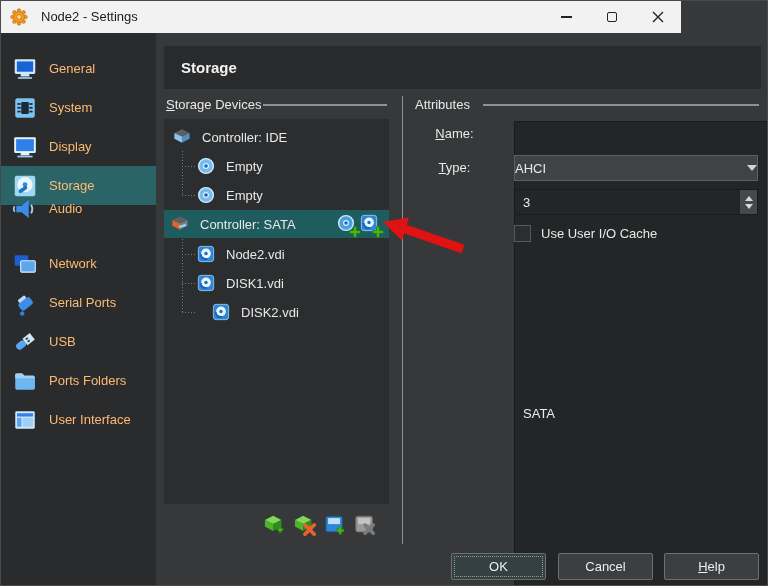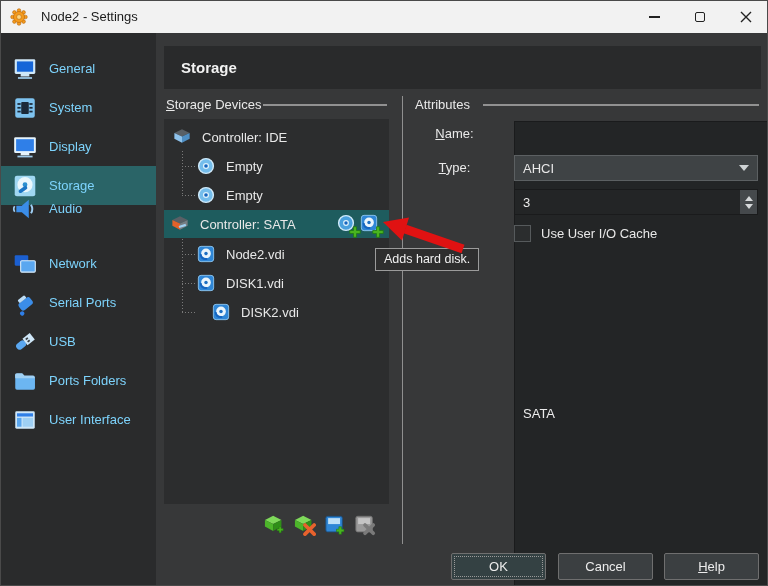--- a/index.html
+++ b/index.html
@@ -2,33 +2,33 @@
 <html><head>
 <meta charset="utf-8">
 <style>
   * { margin:0; padding:0; box-sizing:border-box; }
   html,body { width:768px; height:586px; }
   body { font-family:"Liberation Sans","DejaVu Sans",sans-serif; font-size:13px; color:#e8e8e8; }
   #window { position:relative; width:768px; height:586px; background:#373839; overflow:hidden; border:1px solid #4a4a4a; }
   .abs { position:absolute; }
 
   
-  #titlebar { left:0; top:0; width:768px; height:32px; background:#f2f2f2; display:flex; align-items:center; }
+  #titlebar { left:0; top:0; width:680px; height:32px; background:#f2f2f2; display:flex; align-items:center; }
   #title-text { color:#1b1b1b; font-size:13px; margin-left:8px; }
   #win-controls { position:absolute; right:0; top:0; height:32px; display:flex; }
   .win-btn { width:46px; height:32px; display:flex; align-items:center; justify-content:center; cursor:default; }
   .glyph-min { width:11px; height:1.5px; background:#222; }
   .glyph-max { width:10px; height:10px; border:1.4px solid #222; border-radius:2px; }
 
   
   #sidebar { left:0; top:32px; width:155px; height:554px; background:#2a2b2c; }
   .side-item { position:absolute; left:0; width:155px; height:39px; display:flex; align-items:center; cursor:default; }
   .side-item.selected { background:#2a6467; }
   .side-icon { width:26px; height:26px; margin-left:11px; flex:0 0 26px; }
-  .side-label { margin-left:11px; color:#7dd3fc; }
+  .side-label { margin-left:11px; color:#fdba74; }
 
   
   #header-band { left:163px; top:45px; width:597px; height:43px; background:#292a2b; display:flex; align-items:center; }
   #page-title { font-weight:bold; font-size:15px; margin-left:17px; color:#f2f2f2; }
 
   .group-label { font-size:13px; color:#e9e9e9; display:inline-block; }
   .mnemonic::first-letter { text-decoration:underline; }
   .group-line { background:#919191; height:2px; }
   #v-separator { left:401px; top:95px; width:1px; height:448px; background:#8f8f8f; }
 
@@ -45,21 +45,21 @@
 
   
   .tb-icon { position:absolute; top:513px; width:22px; height:22px; cursor:pointer; }
   .tb-icon.disabled { cursor:default; }
 
   
   .form-label { position:absolute; left:402px; width:103px; text-align:center; line-height:26px; color:#e9e9e9; }
   .field { position:absolute; left:513px; width:244px; height:26px; }
   .text-input { width:100%; height:100%; background:#232526; border:1px solid #1a1b1c; color:#ececec;
                 font-family:inherit; font-size:13px; padding:0 8px; outline:none; }
-  #type-dropdown { background:#3f4345; border:1px solid #5c6062; display:flex; align-items:center; padding:0 8px; cursor:default; }
+  #type-dropdown { background:#3f4345; border:1px solid #5c6062; display:flex; align-items:center; padding:0 0; cursor:default; }
   #type-dropdown .dd-value { flex:1; }
   .chev-down { width:0; height:0; border-left:5px solid transparent; border-right:5px solid transparent; border-top:6px solid #cfd3d5; }
   #port-field { background:#232526; border:1px solid #1a1b1c; display:flex; align-items:center; }
   #port-value { flex:1; background:transparent; border:none; color:#ececec; font-family:inherit; font-size:13px; padding:0 8px; outline:none; }
   #spin { width:17px; height:24px; background:#45494c; display:flex; flex-direction:column; align-items:center; justify-content:center; gap:3px; cursor:pointer; }
   .tri-up { width:0; height:0; border-left:4px solid transparent; border-right:4px solid transparent; border-bottom:5px solid #d6d9db; }
   .tri-dn { width:0; height:0; border-left:4px solid transparent; border-right:4px solid transparent; border-top:5px solid #d6d9db; }
   #checkbox { left:513px; top:224px; width:17px; height:17px; background:#2b2d2e; border:1px solid #565a5c; cursor:pointer; }
   #cache-label { left:540px; top:224px; line-height:17px; }
 
@@ -363,23 +363,20 @@
     <input id="port-value" type="text" value="3" style="">
     <div id="spin">
       <div class="tri-up"></div>
       <div class="tri-dn"></div>
     </div>
   </div>
 
   <div id="checkbox" class="abs"></div>
   <span id="cache-label" class="abs">Use User I/O Cache</span>
 
-  <div id="tooltip" class="abs">
-    <span>Adds hard disk.</span>
-  </div>
   <svg id="red-arrow" class="abs" viewBox="0 0 92 48">
     <line x1="26" y1="20" x2="84" y2="40" stroke="#e01212" stroke-width="9"></line>
     <polygon points="4,13 30,8.5 23,31.5" fill="#e01212"></polygon>
   </svg>
 
   <div id="btn-ok" class="btn" style="left:450px">
     <span>OK</span>
   </div>
   <div class="btn" style="left:557px">
     <span>Cancel</span>

